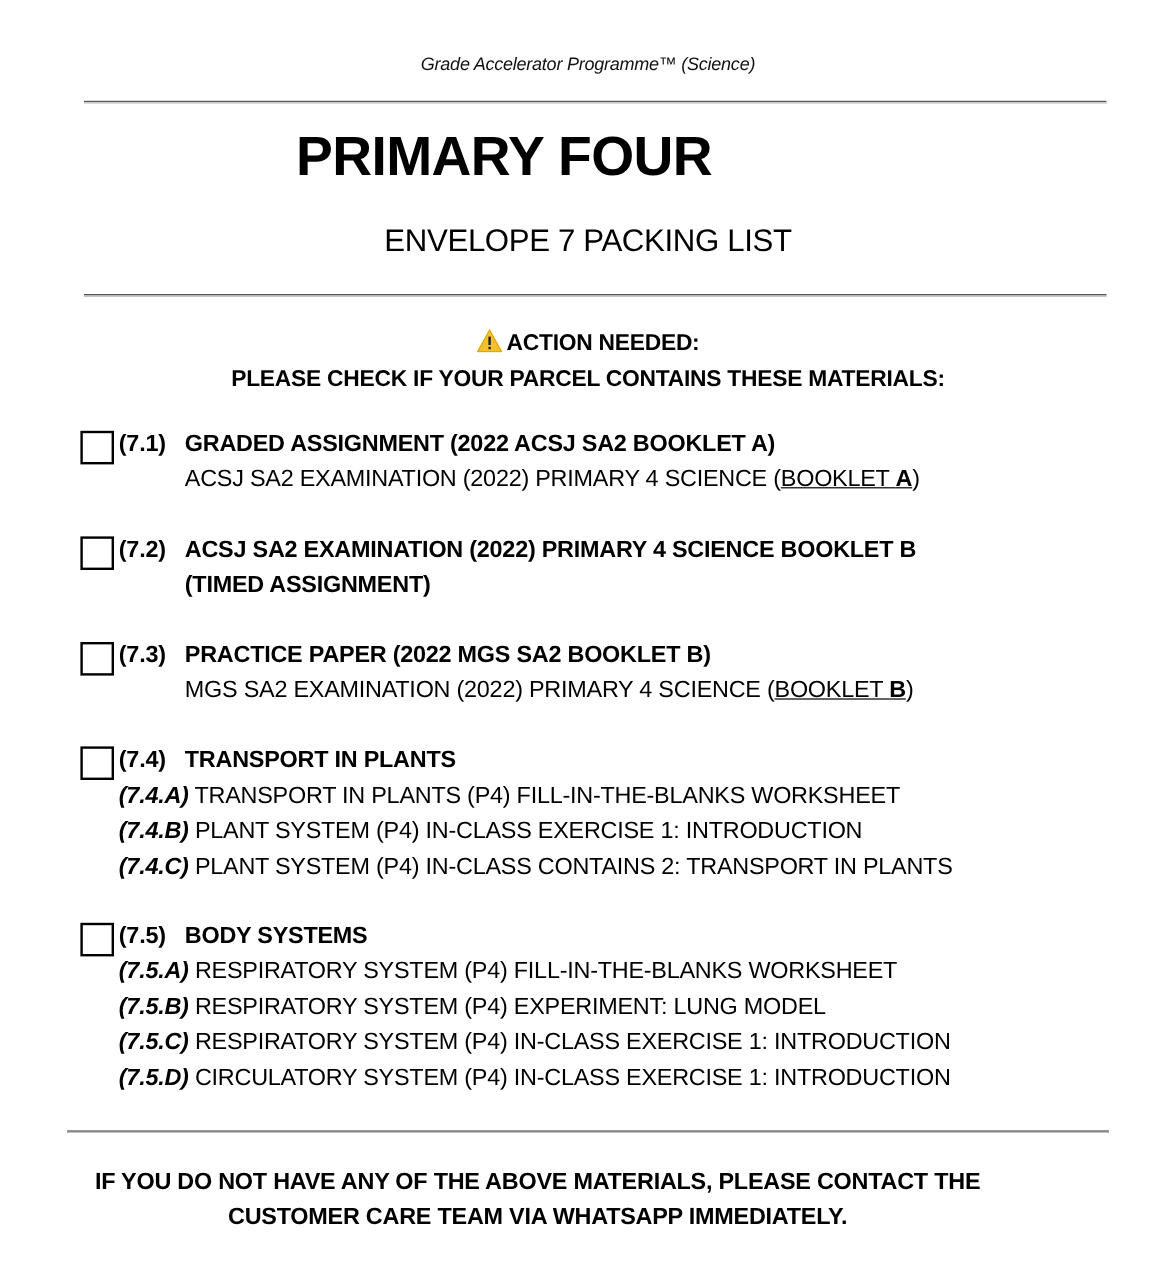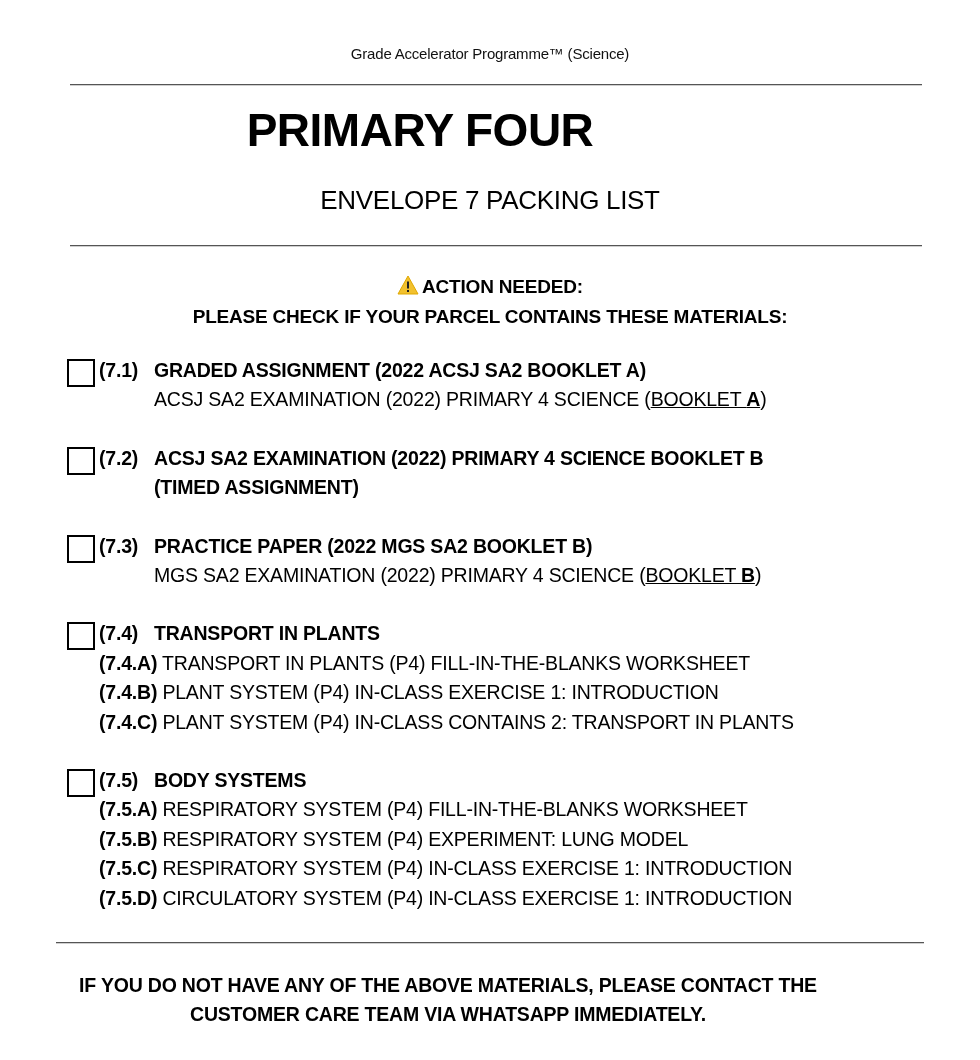--- a/index.html
+++ b/index.html
@@ -17,20 +17,21 @@
     }
     .programme {
       position: absolute;
       top: 45px;
       left: 0;
       width: 980px;
       text-align: center;
       font-size: 15px;
       color: #111;
       letter-spacing: -0.2px;
+      font-style: italic;
     }
     .rule {
       position: absolute;
       height: 1px;
       background: #555;
       border-bottom: 1px solid #cfcfcf;
     }
     .rule.r1 { top: 84px; left: 70px; width: 852px; }
     .rule.r2 { top: 245px; left: 70px; width: 852px; }
     .rule.r3 { top: 942px; left: 56px; width: 868px; }
@@ -95,21 +96,21 @@
       border: 2.5px solid #000;
       box-sizing: border-box;
       background: #fff;
       cursor: pointer;
     }
     .item .head { font-weight: bold; }
     .item .head .num { display: inline-block; width: 55px; }
     .item .cont { padding-left: 55px; }
     .item .sub { padding-left: 55px; }
     .item .sub u { text-decoration: underline; }
-    .item .line .code { font-weight: bold; }
+    .item .line .code { font-weight: bold; font-style: italic; }
     .footer {
       position: absolute;
       top: 971px;
       left: 0;
       width: 896px;
       text-align: center;
       font-size: 19.5px;
       font-weight: bold;
       line-height: 29px;
       letter-spacing: -0.2px;

